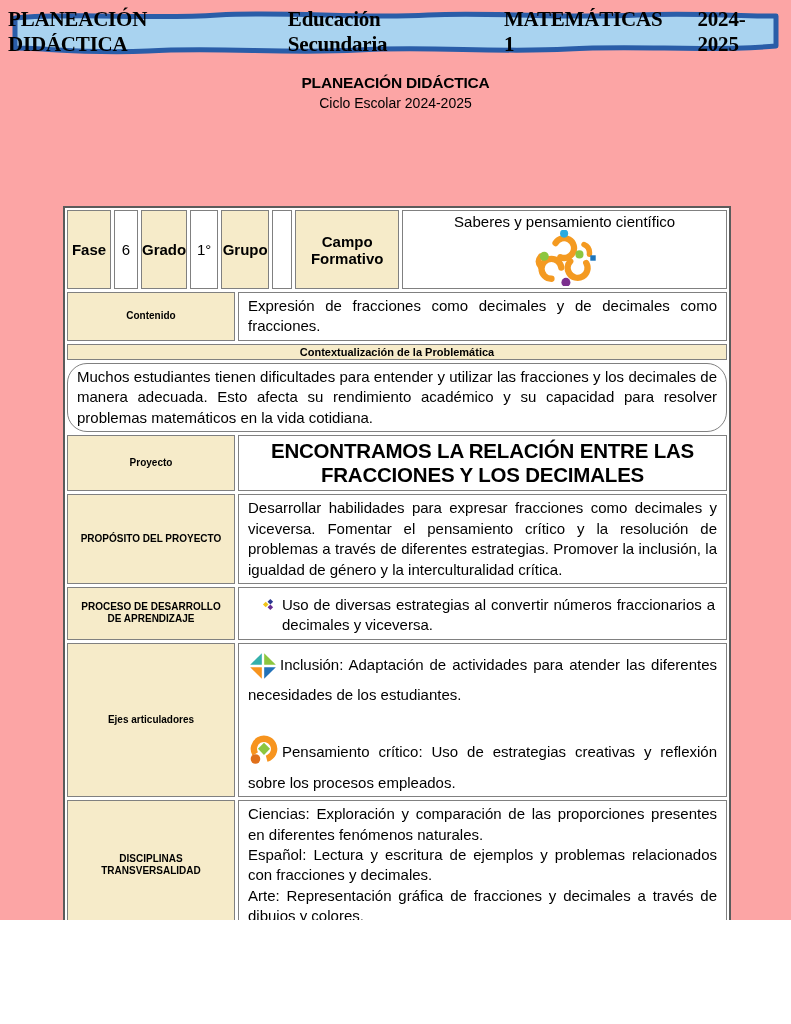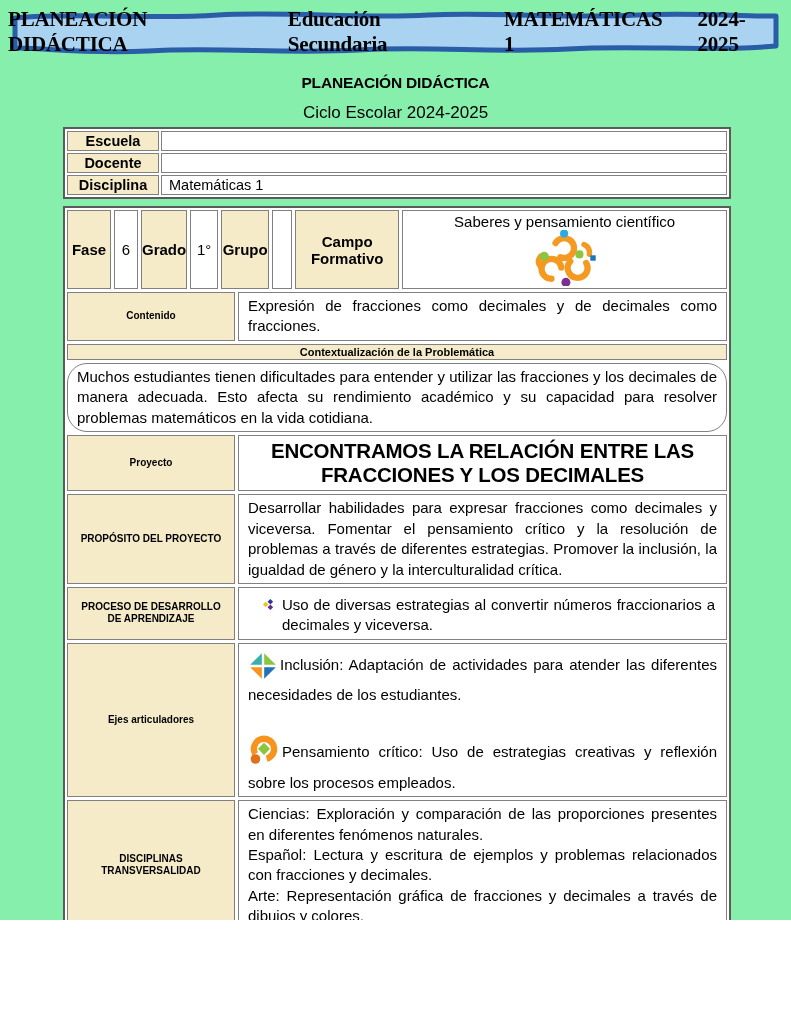--- a/index.html
+++ b/index.html
@@ -1,32 +1,32 @@
 <!DOCTYPE html>
 <html><head>
 <meta charset="utf-8">
 <style>
   * { margin:0; padding:0; box-sizing:border-box; }
   html,body { background:#ffffff; }
   body { font-family:"Liberation Sans", sans-serif; color:#000; }
-  .page { position:relative; width:791px; height:920px; background:#86efac; margin:0 auto; overflow:hidden; }
+  .page { position:relative; width:791px; height:920px; background:#fca5a5; margin:0 auto; overflow:hidden; }
 
   
   .banner { position:absolute; left:8px; right:8px; height:48px; }
   .banner-top { top:8px; }
   .banner-bottom { top:956px; }
   .banner svg.wave { position:absolute; inset:0; width:100%; height:100%; }
   .banner .banner-text { position:absolute; inset:0; display:flex; align-items:center; justify-content:center;
       gap:27px; font-family:"Liberation Serif", serif; font-weight:700; font-size:21px; letter-spacing:-0.2px; }
   .banner-bottom .banner-text { font-size:20px; gap:24px;justify-content:center; }
 
   
   .doc-title { position:absolute; top:74px; left:0; width:100%; text-align:center; }
   .doc-title .t1 { font-weight:700; font-size:15.5px; letter-spacing:-0.2px; }
-  .doc-title .t2 { font-size:17px; margin-top:11px; }
+  .doc-title .t2 { font-size:14px; margin-top:3px; }
 
   
   .tbl { position:absolute; left:63px; width:668px; border:2px solid #5b5b5b; background:#fff; padding:2px;
          display:flex; flex-direction:column; }
   .tbl1 { top:127px; gap:2px; }
   .tblm { top:206px; gap:3px; }
 
   .cell { border:1px solid #808080; background:#fff; }
   .cream { background:#F6EBC9; }
 
@@ -82,34 +82,20 @@
       <span>MATEMÁTICAS 1</span>
       <span>2024-2025</span>
     </div>
   </div>
 
   <div class="doc-title">
     <div class="t1">PLANEACIÓN DIDÁCTICA</div>
     <div class="t2">Ciclo Escolar 2024-2025</div>
   </div>
 
-  <div class="tbl tbl1">
-    <div class="t1row">
-      <div class="cell cream t1label">Escuela</div>
-      <div class="cell t1value"></div>
-    </div>
-    <div class="t1row">
-      <div class="cell cream t1label">Docente</div>
-      <div class="cell t1value"></div>
-    </div>
-    <div class="t1row">
-      <div class="cell cream t1label">Disciplina</div>
-      <div class="cell t1value">Matemáticas 1</div>
-    </div>
-  </div>
 
   <div class="tbl tblm">
 
     <div class="mrow fase-row">
       <div class="cell cream fr-l c-fase">Fase</div>
       <div class="cell c-fase-v">6</div>
       <div class="cell cream fr-l c-grado">Grado</div>
       <div class="cell c-grado-v">1°</div>
       <div class="cell cream fr-l c-grupo">Grupo</div>
       <div class="cell c-grupo-v"></div>

